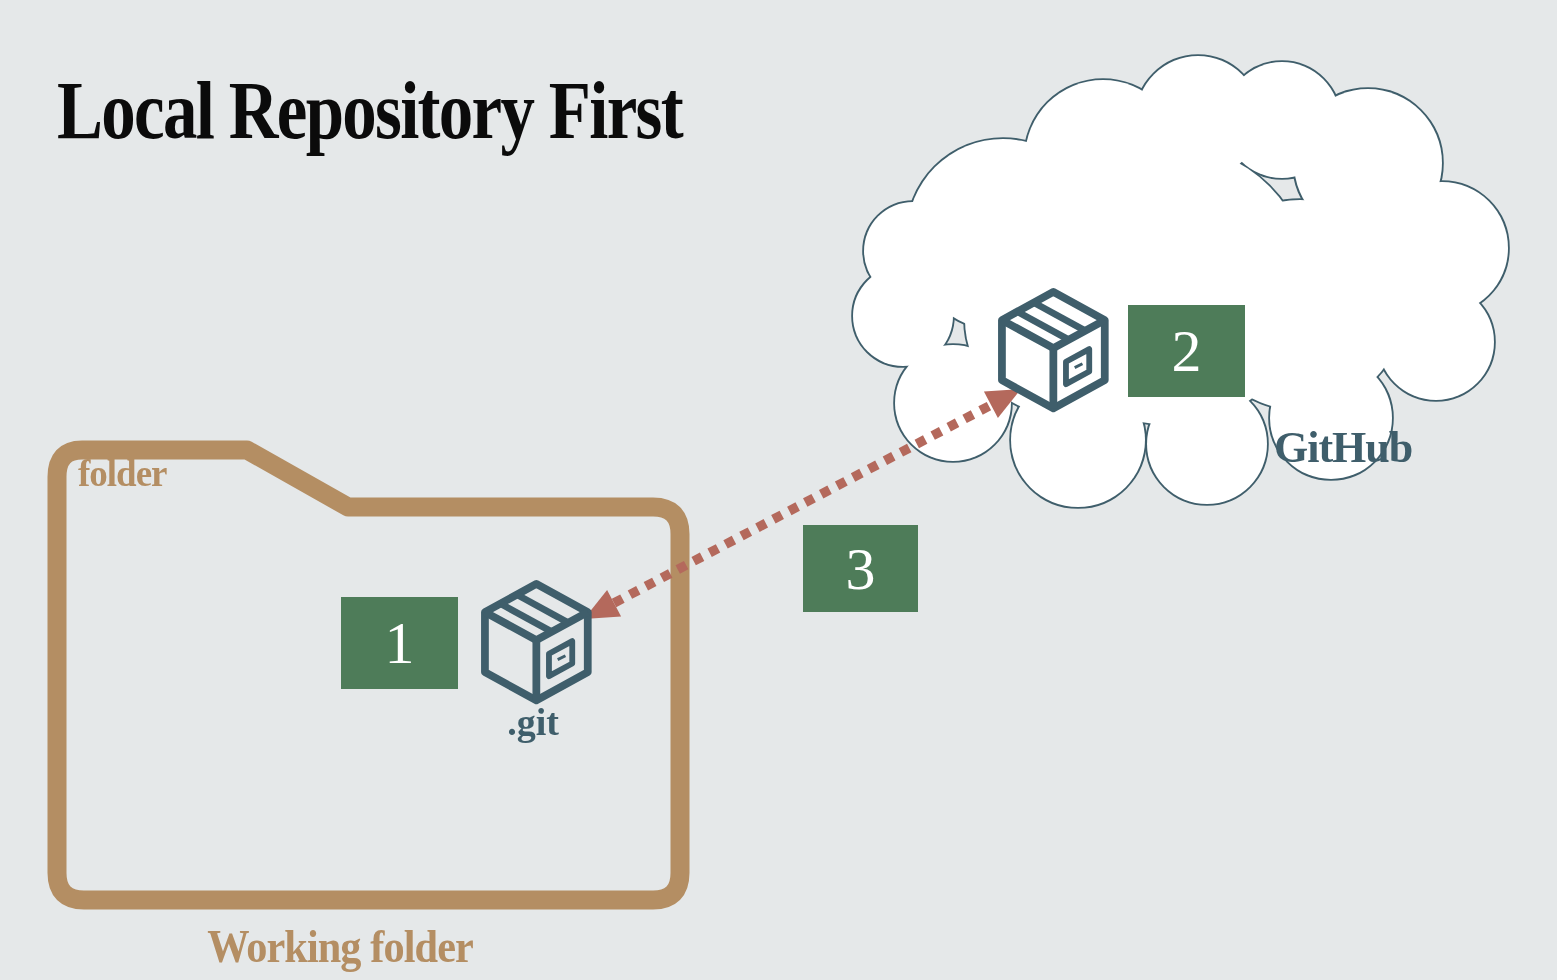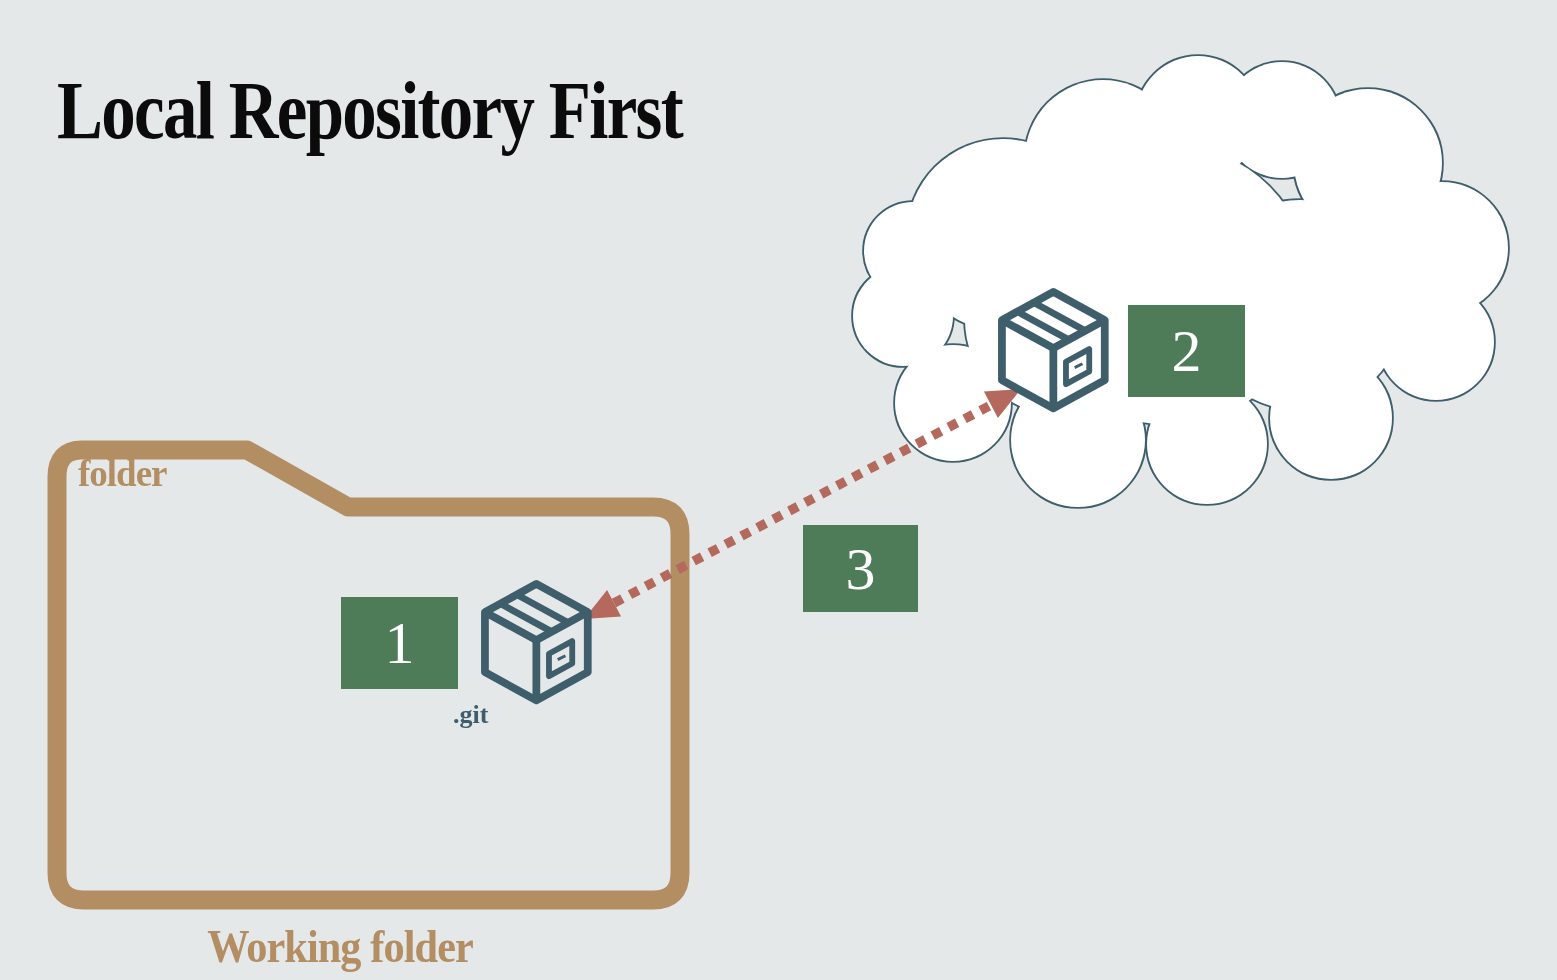--- a/index.html
+++ b/index.html
@@ -28,21 +28,21 @@
     color: var(--tan); white-space: nowrap;
   }
   .folder-caption {
     position: absolute; left: 60px; top: 900px; width: 560px;
     text-align: center; font-size: 46px; font-weight: bold;
     letter-spacing: -1px; color: var(--tan); white-space: nowrap;
     transform: scaleX(0.92); transform-origin: center top;
   }
   .git-label {
     position: absolute; left: 453px; top: 680px; width: 160px;
-    text-align: left; font-size: 26px; font-weight: bold;
+    text-align: center; font-size: 38px; font-weight: bold;
     color: var(--slate); white-space: nowrap;
   }
   .github-label {
     position: absolute; left: 1274px; top: 402px;
     font-size: 44px; font-weight: bold; letter-spacing: -1px;
     color: var(--slate); white-space: nowrap;
   }
   .badge {
     position: absolute; background: var(--green); color: #ffffff;
     display: flex; align-items: center; justify-content: center;
@@ -118,20 +118,21 @@
   </svg>
 
   <div class="title">Local Repository First</div>
 
   <div class="folder-name">folder</div>
 
   <div class="folder-caption">Working folder</div>
 
   <div class="git-label">.git</div>
 
+  <div class="github-label">GitHub</div>
 
   <div class="badge badge-1">1</div>
 
   <div class="badge badge-2">2</div>
 
   <div class="badge badge-3">3</div>
 
 </div>
 
 </body></html>

